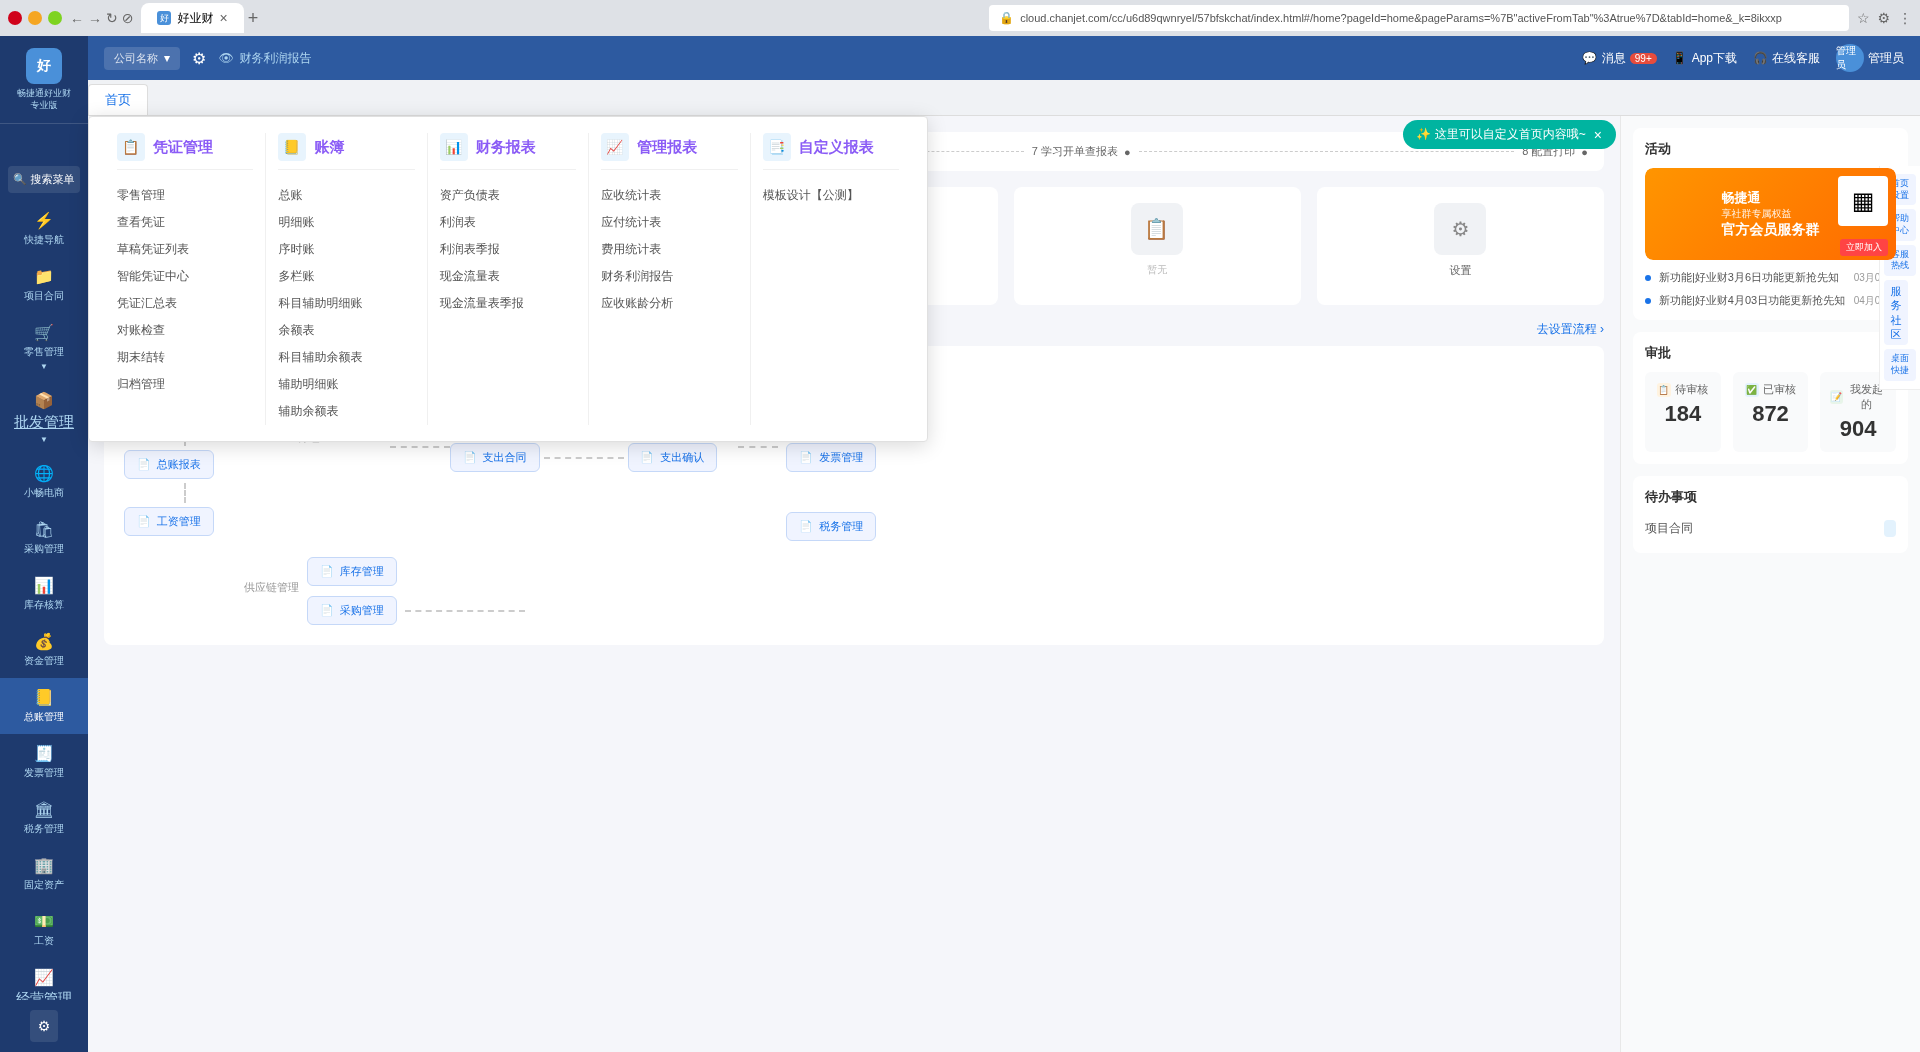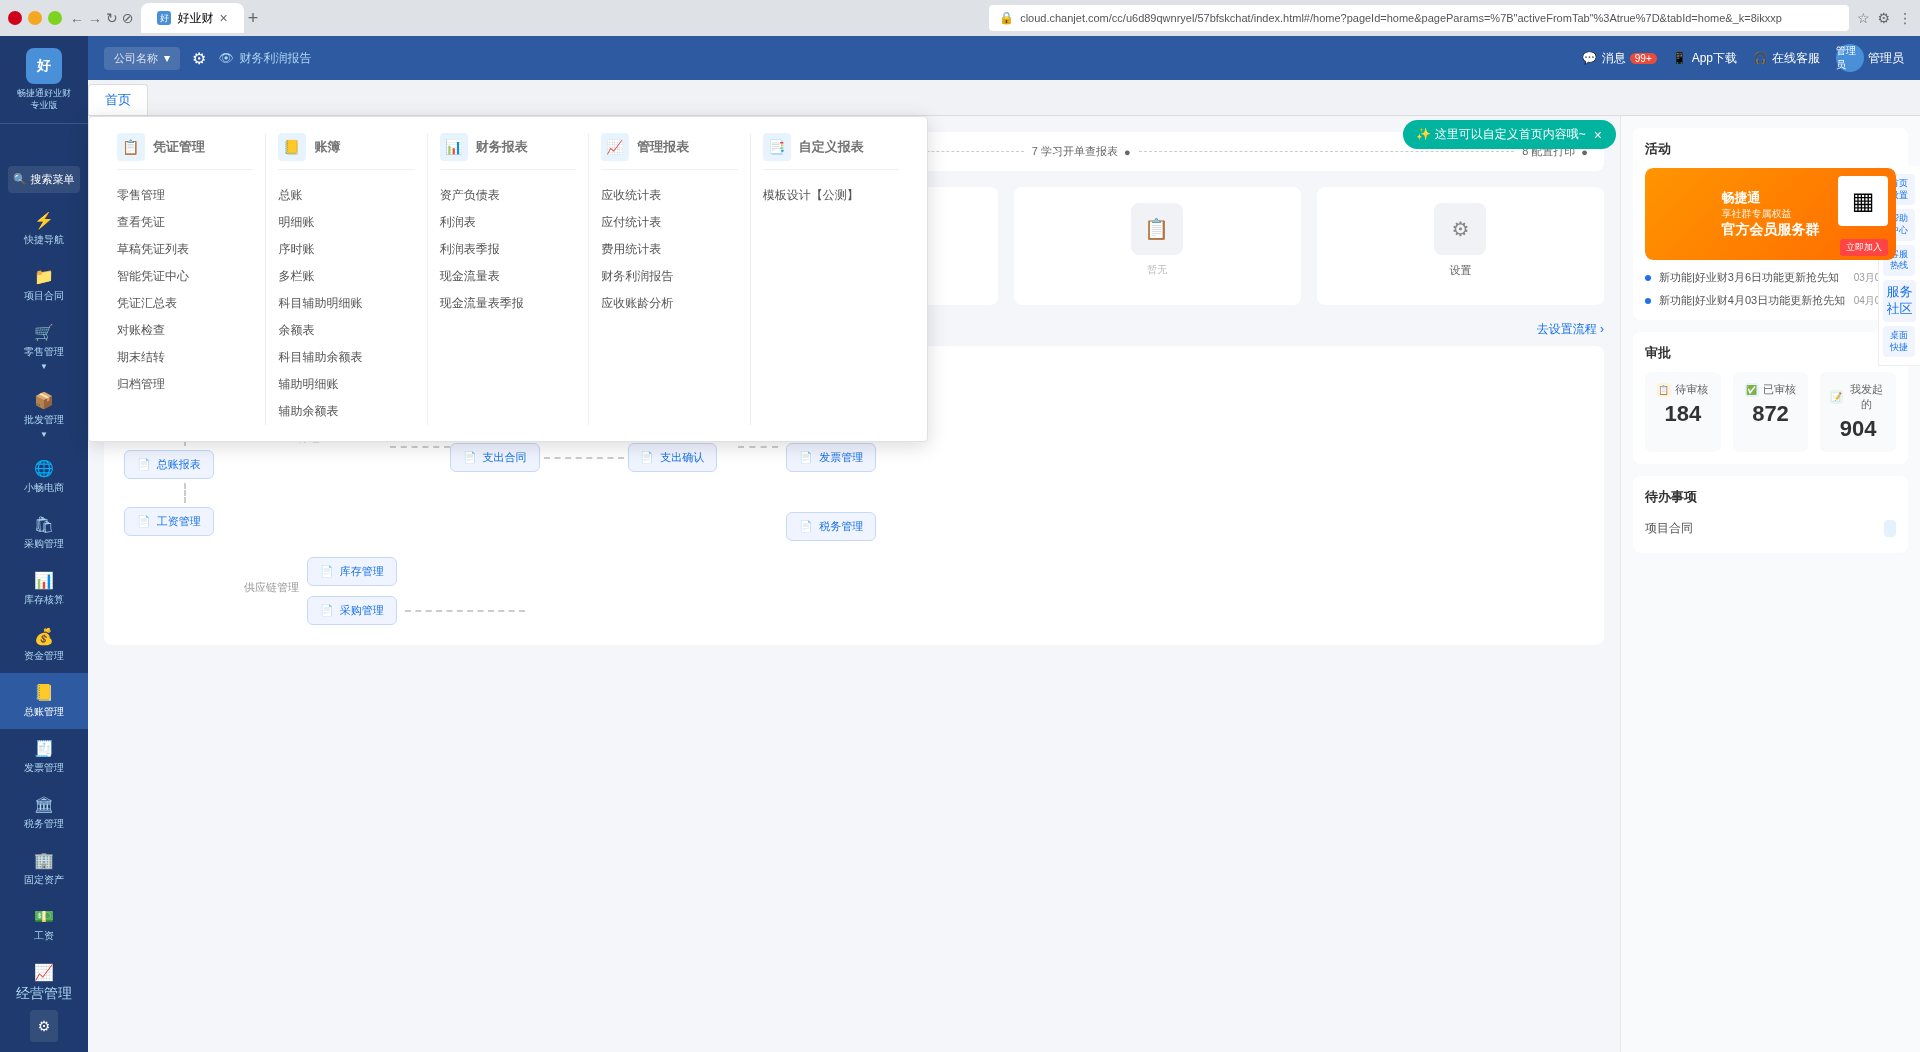--- a/index.html
+++ b/index.html
@@ -72,21 +72,21 @@
     .menu-grid { display: flex; gap: 0; }
     .menu-col { flex: 1; padding: 0 12px; border-right: 1px solid #f0f0f0; }
     .menu-col:last-child { border-right: none; }
     .menu-col-header { display: flex; align-items: center; gap: 8px; margin-bottom: 12px; padding-bottom: 8px; border-bottom: 1px solid #f0f0f0; }
     .menu-col-icon { width: 28px; height: 28px; border-radius: 4px; display: flex; align-items: center; justify-content: center; font-size: 14px; }
     .icon-voucher { background: #e8f4fd; color: #1a73e8; }
     .icon-ledger { background: #e8f4fd; color: #1a73e8; }
     .icon-finance { background: #e8f4fd; color: #1a73e8; }
     .icon-mgmt { background: #e8f4fd; color: #1a73e8; }
     .icon-custom { background: #e8f4fd; color: #1a73e8; }
-    .menu-col-title { font-size: 13px; font-weight: 600; color: #737373; }
+    .menu-col-title { font-size: 15px; font-weight: 600; color: #8b5cf6; }
     .menu-item { display: block; padding: 5px 0; font-size: 12px; color: #555; cursor: pointer; text-decoration: none; }
     .workflow-setup-link { color: #1a73e8; cursor: pointer; font-size: 12px; }
 
     
     .steps-bar { display: flex; align-items: center; background: white; border-radius: 8px; padding: 12px 16px; margin-bottom: 16px; overflow-x: auto; }
     .step { display: flex; align-items: center; gap: 6px; font-size: 11px; color: #666; white-space: nowrap; }
     .step-dot { width: 8px; height: 8px; border-radius: 50%; background: #bbb; }
     .step-active .step-dot { background: #1a73e8; }
 
     
@@ -188,21 +188,21 @@
           <span class="nav-item-icon">📁</span>
           <span style="font-size:10px;">项目合同</span>
         </div>
       <div class="nav-item">
           <span class="nav-item-icon">🛒</span>
           <span style="font-size:10px;">零售管理</span>
           <span class="nav-item-arrow">▼</span>
         </div>
       <div class="nav-item">
           <span class="nav-item-icon">📦</span>
-          <span style="font-size:10px;">批发管理</span>
+          <span style="font-size:15px;text-decoration:underline;">批发管理</span>
           <span class="nav-item-arrow">▼</span>
         </div>
       <div class="nav-item">
           <span class="nav-item-icon">🌐</span>
           <span style="font-size:10px;">小畅电商</span>
         </div>
       <div class="nav-item">
           <span class="nav-item-icon">🛍</span>
           <span style="font-size:10px;">采购管理</span>
         </div>
@@ -468,21 +468,21 @@
         </div>
 
       </div>
 
       <div class="right-panel">
 
         <div style="position:absolute;right:0;top:50px;display:flex;flex-direction:column;gap:4px;padding:8px 4px;background:white;border-left:1px solid #eee;border-bottom:1px solid #eee;">
           <button class="right-sidebar-btn" style="width:32px;font-size:9px;line-height:1.3;padding:4px 2px;">首页<br>设置</button>
           <button class="right-sidebar-btn" style="width:32px;font-size:9px;line-height:1.3;padding:4px 2px;">帮助<br>中心</button>
           <button class="right-sidebar-btn" style="width:32px;font-size:9px;line-height:1.3;padding:4px 2px;">客服<br>热线</button>
-          <button class="right-sidebar-btn" style="width:33px;font-size:13px;line-height:1.3;padding:4px 2px;">服务<br>社区</button>
+          <button class="right-sidebar-btn" style="width:24px;font-size:11px;line-height:1.3;padding:4px 2px;">服务<br>社区</button>
           <button class="right-sidebar-btn" style="width:32px;font-size:9px;line-height:1.3;padding:4px 2px;">桌面<br>快捷</button>
         </div>
 
         <div class="panel-section">
           <div class="panel-title">活动</div>
           <div class="activity-banner">
             <div class="banner-img">
               <div>
                 <div style="font-size:13px;color:#fff;font-weight:700;">畅捷通</div>
                 <div style="font-size:10px;color:rgba(255,255,255,0.9);">享社群专属权益</div>

